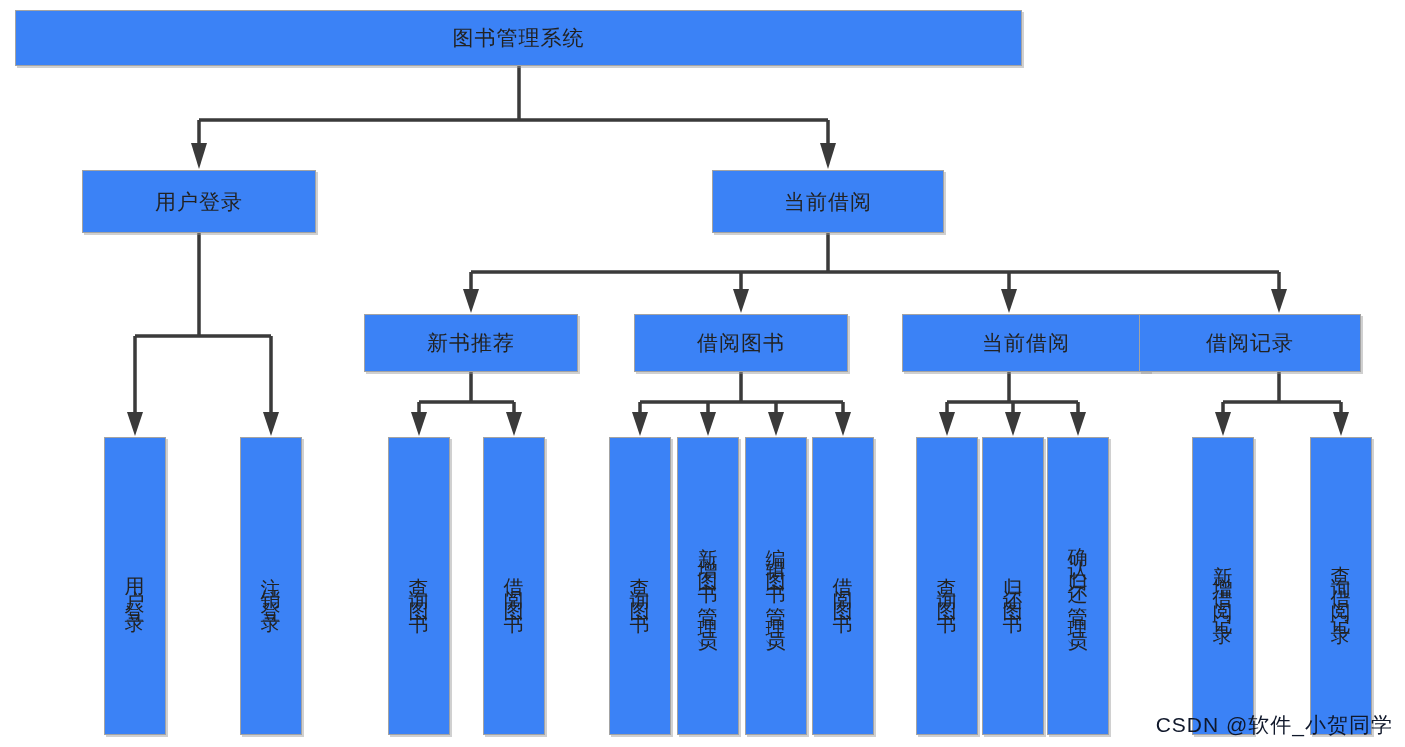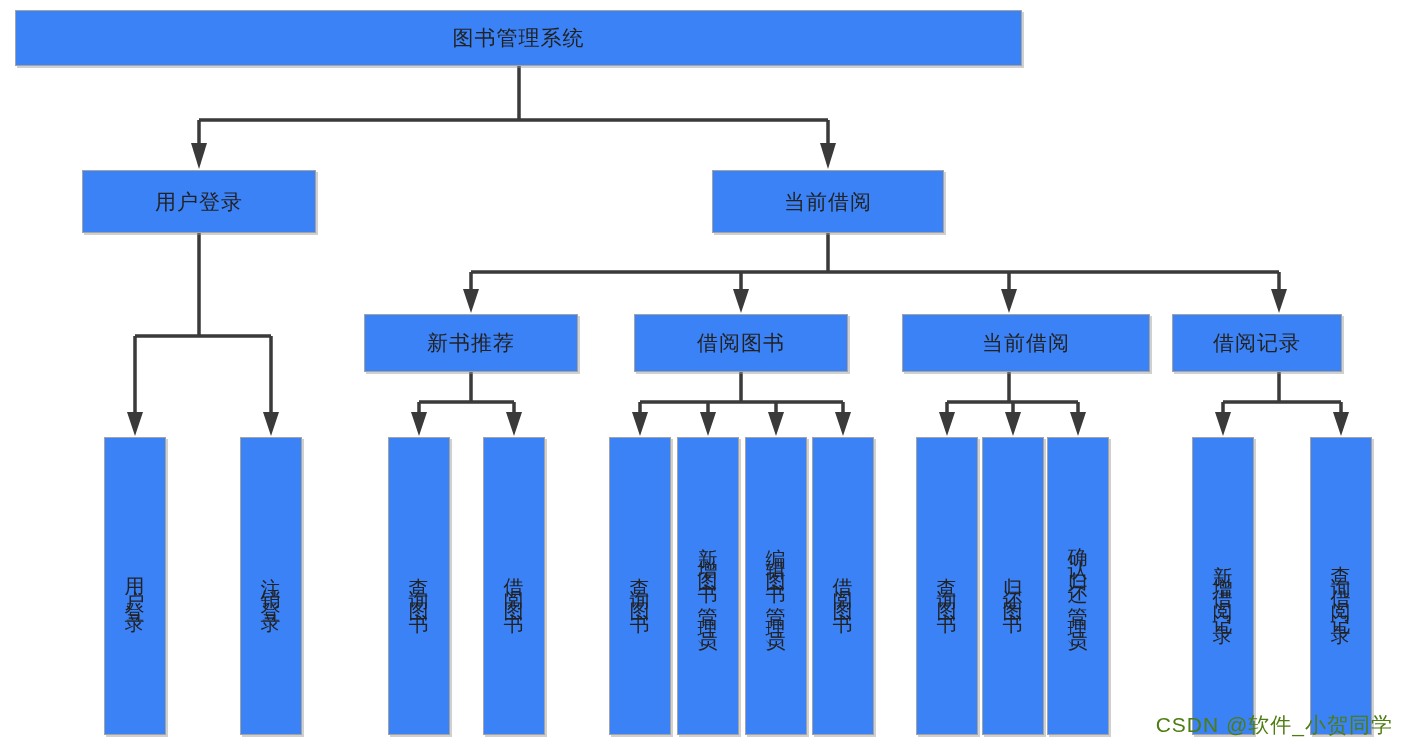--- a/index.html
+++ b/index.html
@@ -37,21 +37,21 @@
     writing-mode: vertical-rl;
     font-size: 20px;
     line-height: 1;
     letter-spacing: 12px;
     white-space: nowrap;
   }
   .watermark {
     position: absolute;
     right: 12px; bottom: 8px;
     font-size: 21px;
-    color: #4d7c0f;
+    color: #0f172a;
     letter-spacing: 1px;
     white-space: nowrap;
   }
 </style>
 </head>
 <body>
 
 <div class="canvas">
 
   <svg class="connectors" viewBox="0 0 1405 747" xmlns="http://www.w3.org/2000/svg">
@@ -100,21 +100,21 @@
 
   <div class="node h" style="left:364px; top:314px; width:214px; height:58px;">
     <span class="lbl">新书推荐</span>
   </div>
   <div class="node h" style="left:634px; top:314px; width:214px; height:58px;">
     <span class="lbl">借阅图书</span>
   </div>
   <div class="node h" style="left:902px; top:314px; width:248px; height:58px;">
     <span class="lbl">当前借阅</span>
   </div>
-  <div class="node h" style="left:1172px; top:314px; width:170px; height:58px;">
+  <div class="node h" style="left:1139px; top:314px; width:222px; height:58px;">
     <span class="lbl">借阅记录</span>
   </div>
 
   <div class="node v" style="left:104px; top:437px; width:62px; height:298px;">
     <span class="lbl">用户登录</span>
   </div>
   <div class="node v" style="left:240px; top:437px; width:62px; height:298px;">
     <span class="lbl">注销登录</span>
   </div>
 

